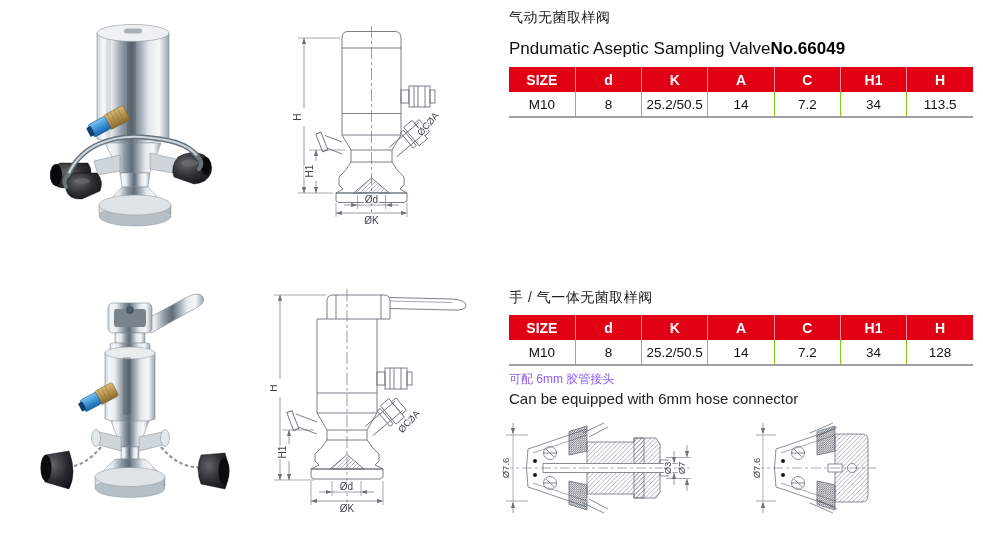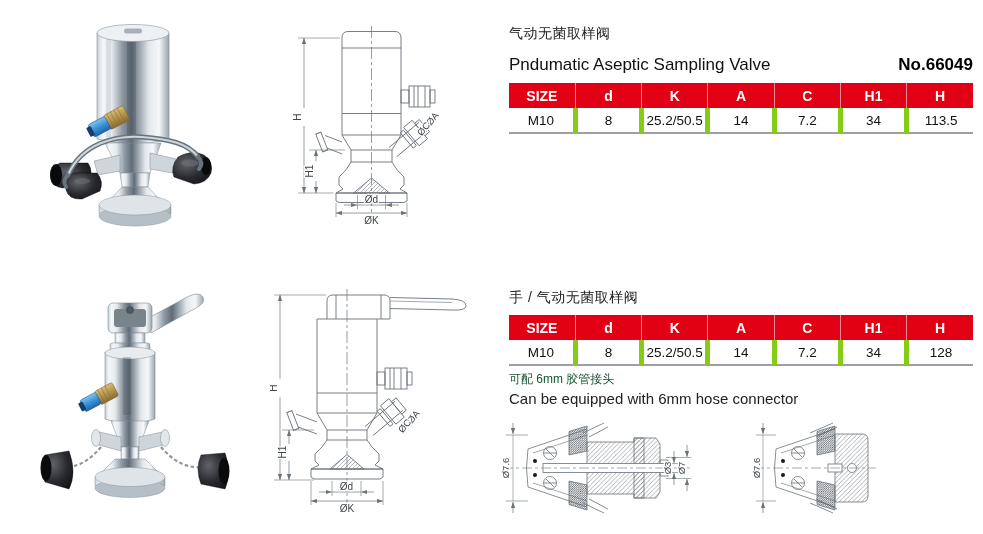--- a/index.html
+++ b/index.html
@@ -2,31 +2,31 @@
 <html style="--accent-red: #e10014; --table-border: #9aa0a6; --drawing-line: #6a727a;"><head>
 <meta charset="utf-8">
 <style>
   html,body{margin:0;padding:0;background:#fff;}
   .page{position:relative;width:983px;height:534px;background:#fff;overflow:hidden;
         font-family:"Liberation Sans","DejaVu Sans",sans-serif;color:#1c1c1c;}
   .abs{position:absolute;}
   
   .info{position:absolute;left:509px;width:464px;}
   .title-zh{font-size:14px;line-height:19px;color:#222;letter-spacing:.5px;}
-  .title-row{display:flex;justify-content:space-between;align-items:baseline;margin-top:2px;}
+  .title-row{display:flex;align-items:baseline;margin-top:2px;}
   .title-en{font-size:17px;line-height:21px;color:#111;}
   .model-no{font-size:17px;font-weight:bold;color:#000;margin-top:10px;}
   table.spec{border-collapse:collapse;table-layout:fixed;width:100%;margin-top:8px;}
   table.spec th{background:var(--accent-red,#e10014);color:#fff;font-size:14px;font-weight:600;
         height:23px;border-right:1px solid rgba(255,255,255,.55);}
   table.spec th:last-child{border-right:none;}
   table.spec td{font-size:13.5px;text-align:center;height:22px;color:#111;
-        border-right:5px solid #84cc16;border-bottom:2px solid var(--table-border,#9aa0a6);}
+        border-right:1px solid #84cc16;border-bottom:2px solid var(--table-border,#9aa0a6);}
   table.spec td:last-child{border-right:none;margin-top:44px;}
-  .note-zh{font-size:12px;margin-top:5px;color:#14532d;}
+  .note-zh{font-size:12px;margin-top:5px;color:#8b5cf6;}
   .note-en{font-size:15px;margin-top:2px;color:#222;}
   
   svg text.dim{font-family:"Liberation Sans","DejaVu Sans",sans-serif;font-size:10px;fill:#3f464d;
         paint-order:stroke;stroke:#ffffff;stroke-width:2.5px;}
   svg text.dims{font-size:9.5px;}
 </style>
 </head>
 <body>
 
 <div class="page">
@@ -164,21 +164,21 @@
       </g>
     </g>
     <text class="dim" x="15" y="102" text-anchor="middle" transform="rotate(-90 15 99)">H</text>
     <text class="dim" x="27" y="156" text-anchor="middle" transform="rotate(-90 27 153)">H1</text>
     <text class="dim" x="88.5" y="184.5" text-anchor="middle">Ød</text>
     <text class="dim" x="88.5" y="206" text-anchor="middle">ØK</text>
     <text class="dim dims" x="152" y="103" text-anchor="middle" transform="rotate(-50 152 103)">ØA</text>
     <text class="dim dims" x="143" y="113" text-anchor="middle" transform="rotate(-50 143 113)">ØC</text>
   </svg>
 
-  <div class="info" style="top:24px">
+  <div class="info" style="top:8px">
     <div class="title-zh">气动无菌取样阀</div>
     <div class="title-row">
       <span class="title-en">Pndumatic Aseptic Sampling Valve</span>
       <span class="model-no">No.66049</span>
     </div>
     <table class="spec">
       <thead>
           <tr>
         <th>SIZE</th>
         <th>d</th>
@@ -314,21 +314,21 @@
     </g>
     <text class="dim" x="4" y="108" text-anchor="middle" transform="rotate(-90 4 105)">H</text>
     <text class="dim" x="13" y="172" text-anchor="middle" transform="rotate(-90 13 169)">H1</text>
     <text class="dim" x="76.5" y="206.5" text-anchor="middle">Ød</text>
     <text class="dim" x="77" y="229" text-anchor="middle">ØK</text>
     <text class="dim dims" x="146" y="136" text-anchor="middle" transform="rotate(-50 146 136)">ØA</text>
     <text class="dim dims" x="137" y="145" text-anchor="middle" transform="rotate(-50 137 145)">ØC</text>
   </svg>
 
   <div class="info" style="top:288px">
-    <div class="title-zh">手 / 气动无菌取样阀</div>
+    <div class="title-zh">手 / 气一体无菌取样阀</div>
     <table class="spec">
       <thead>
           <tr>
         <th>SIZE</th>
         <th>d</th>
         <th>K</th>
         <th>A</th>
         <th>C</th>
         <th>H1</th>
         <th>H</th>

